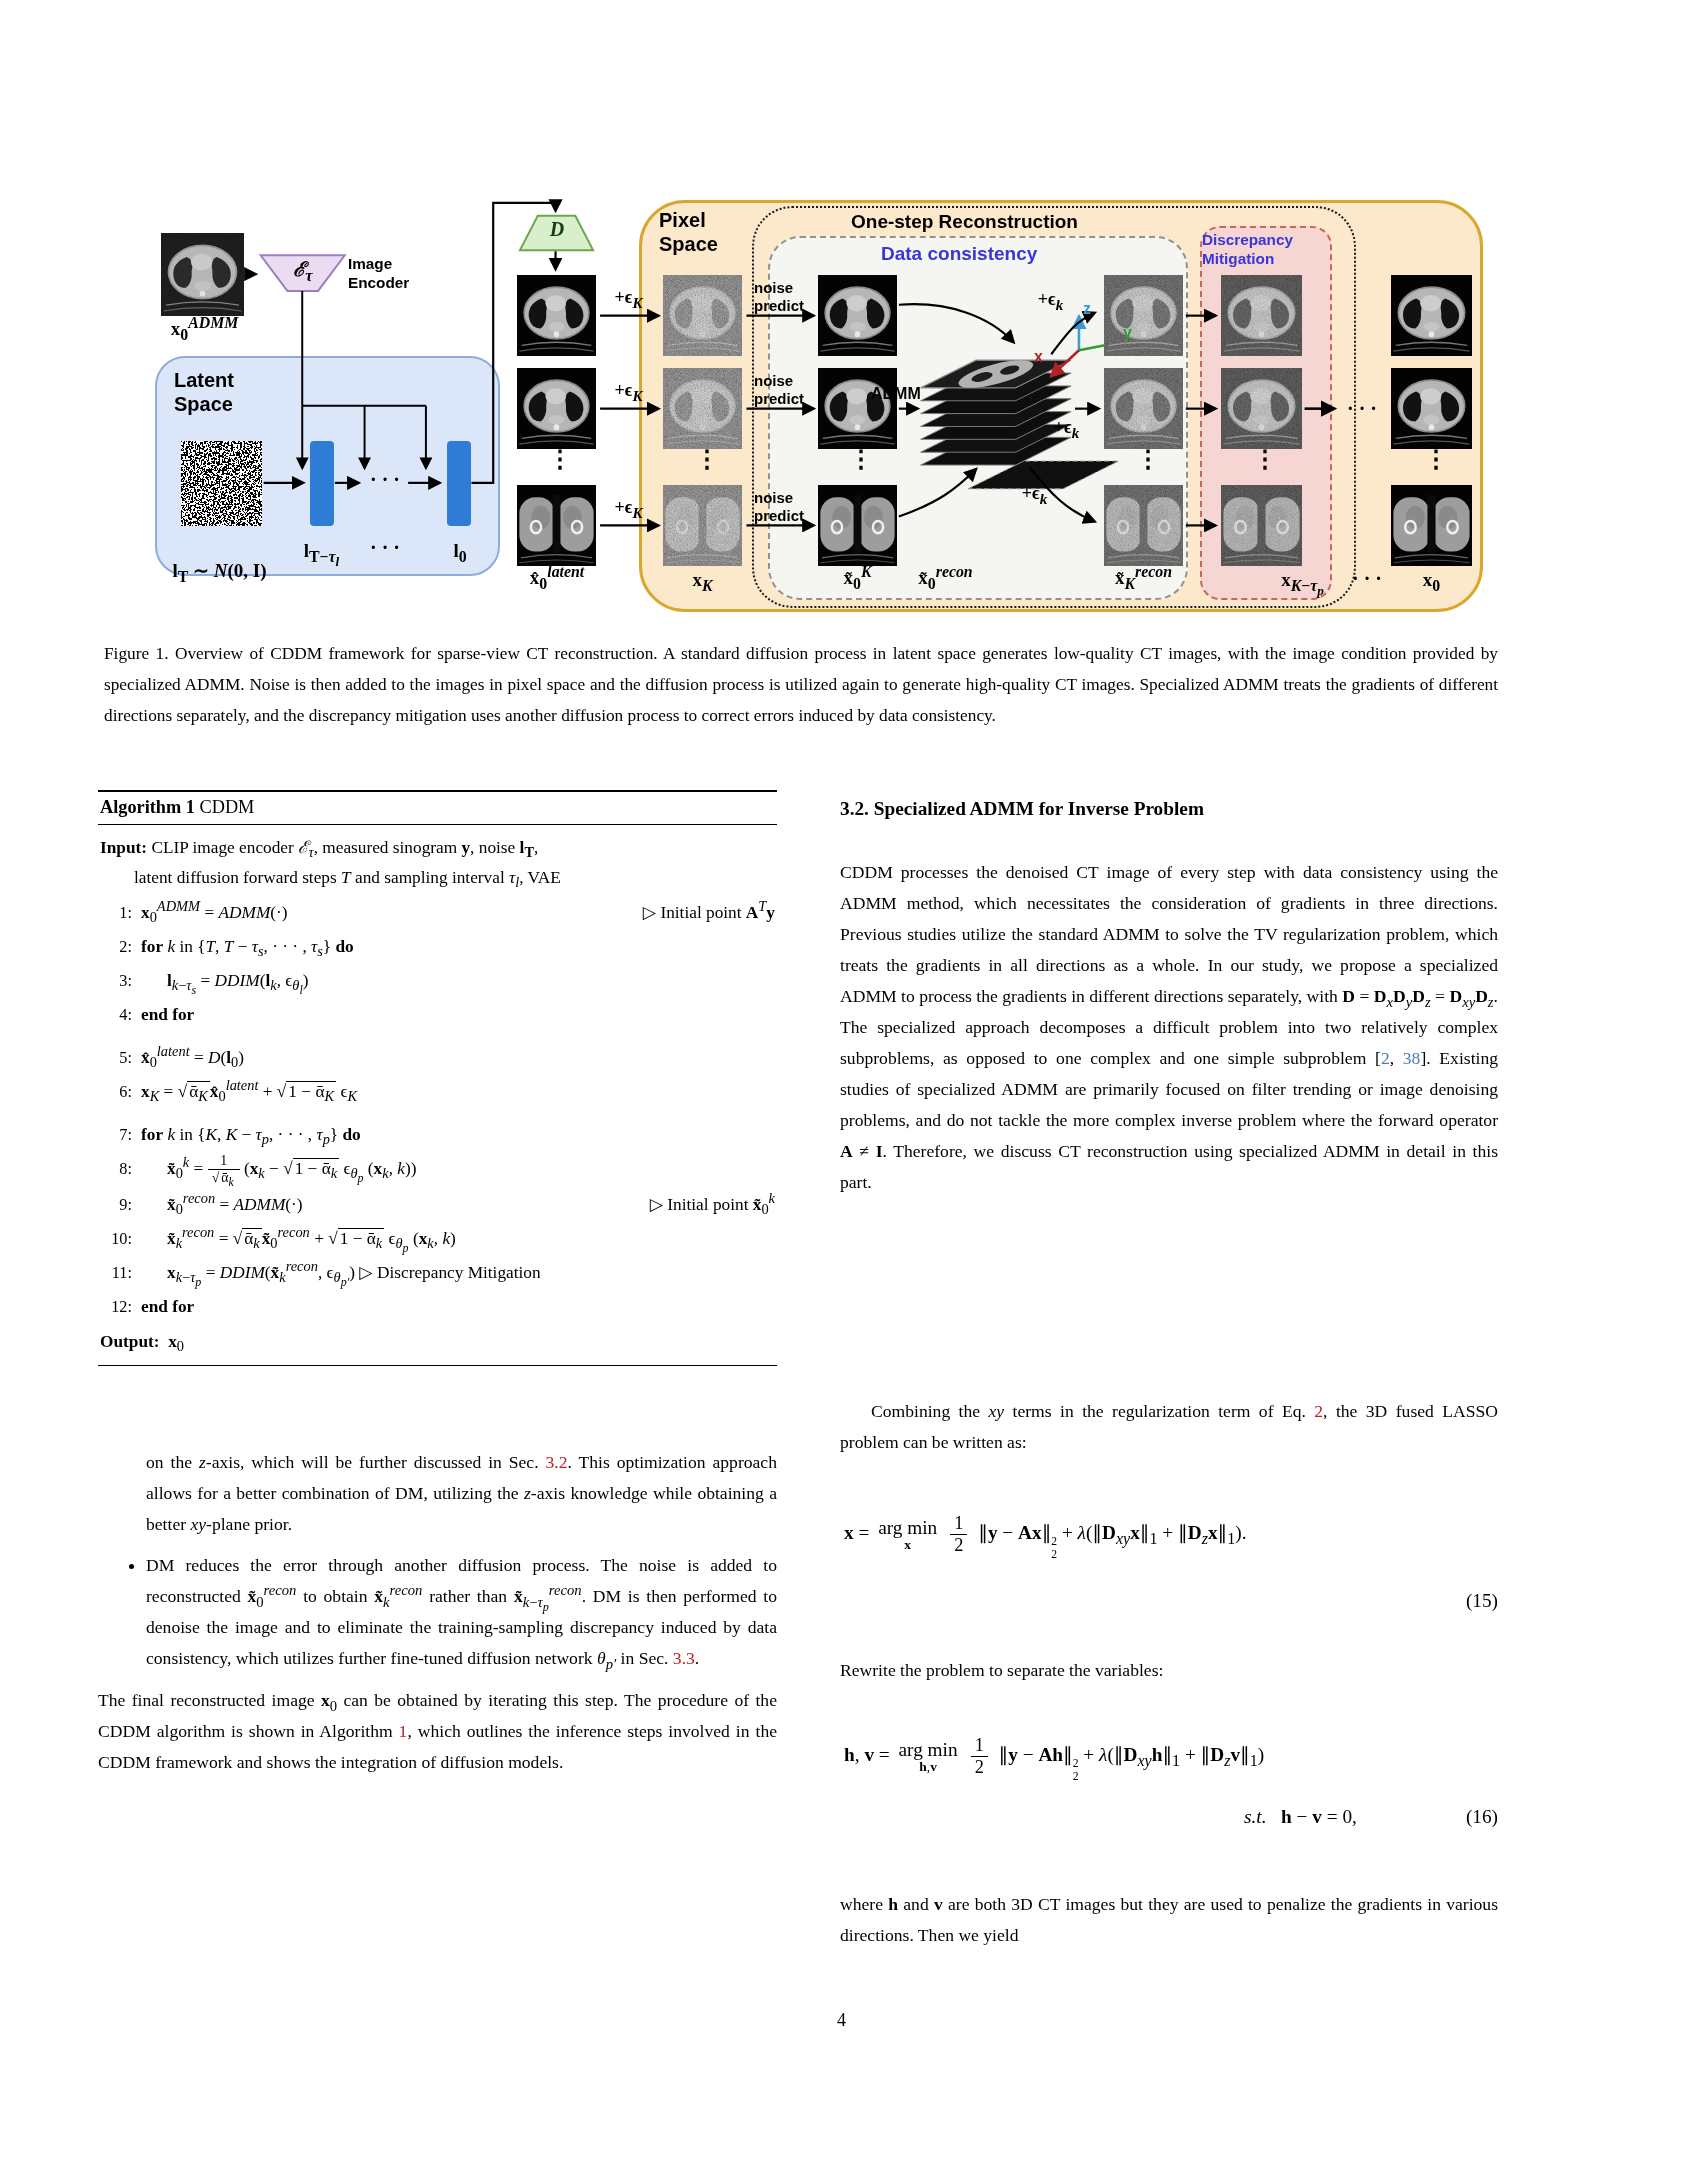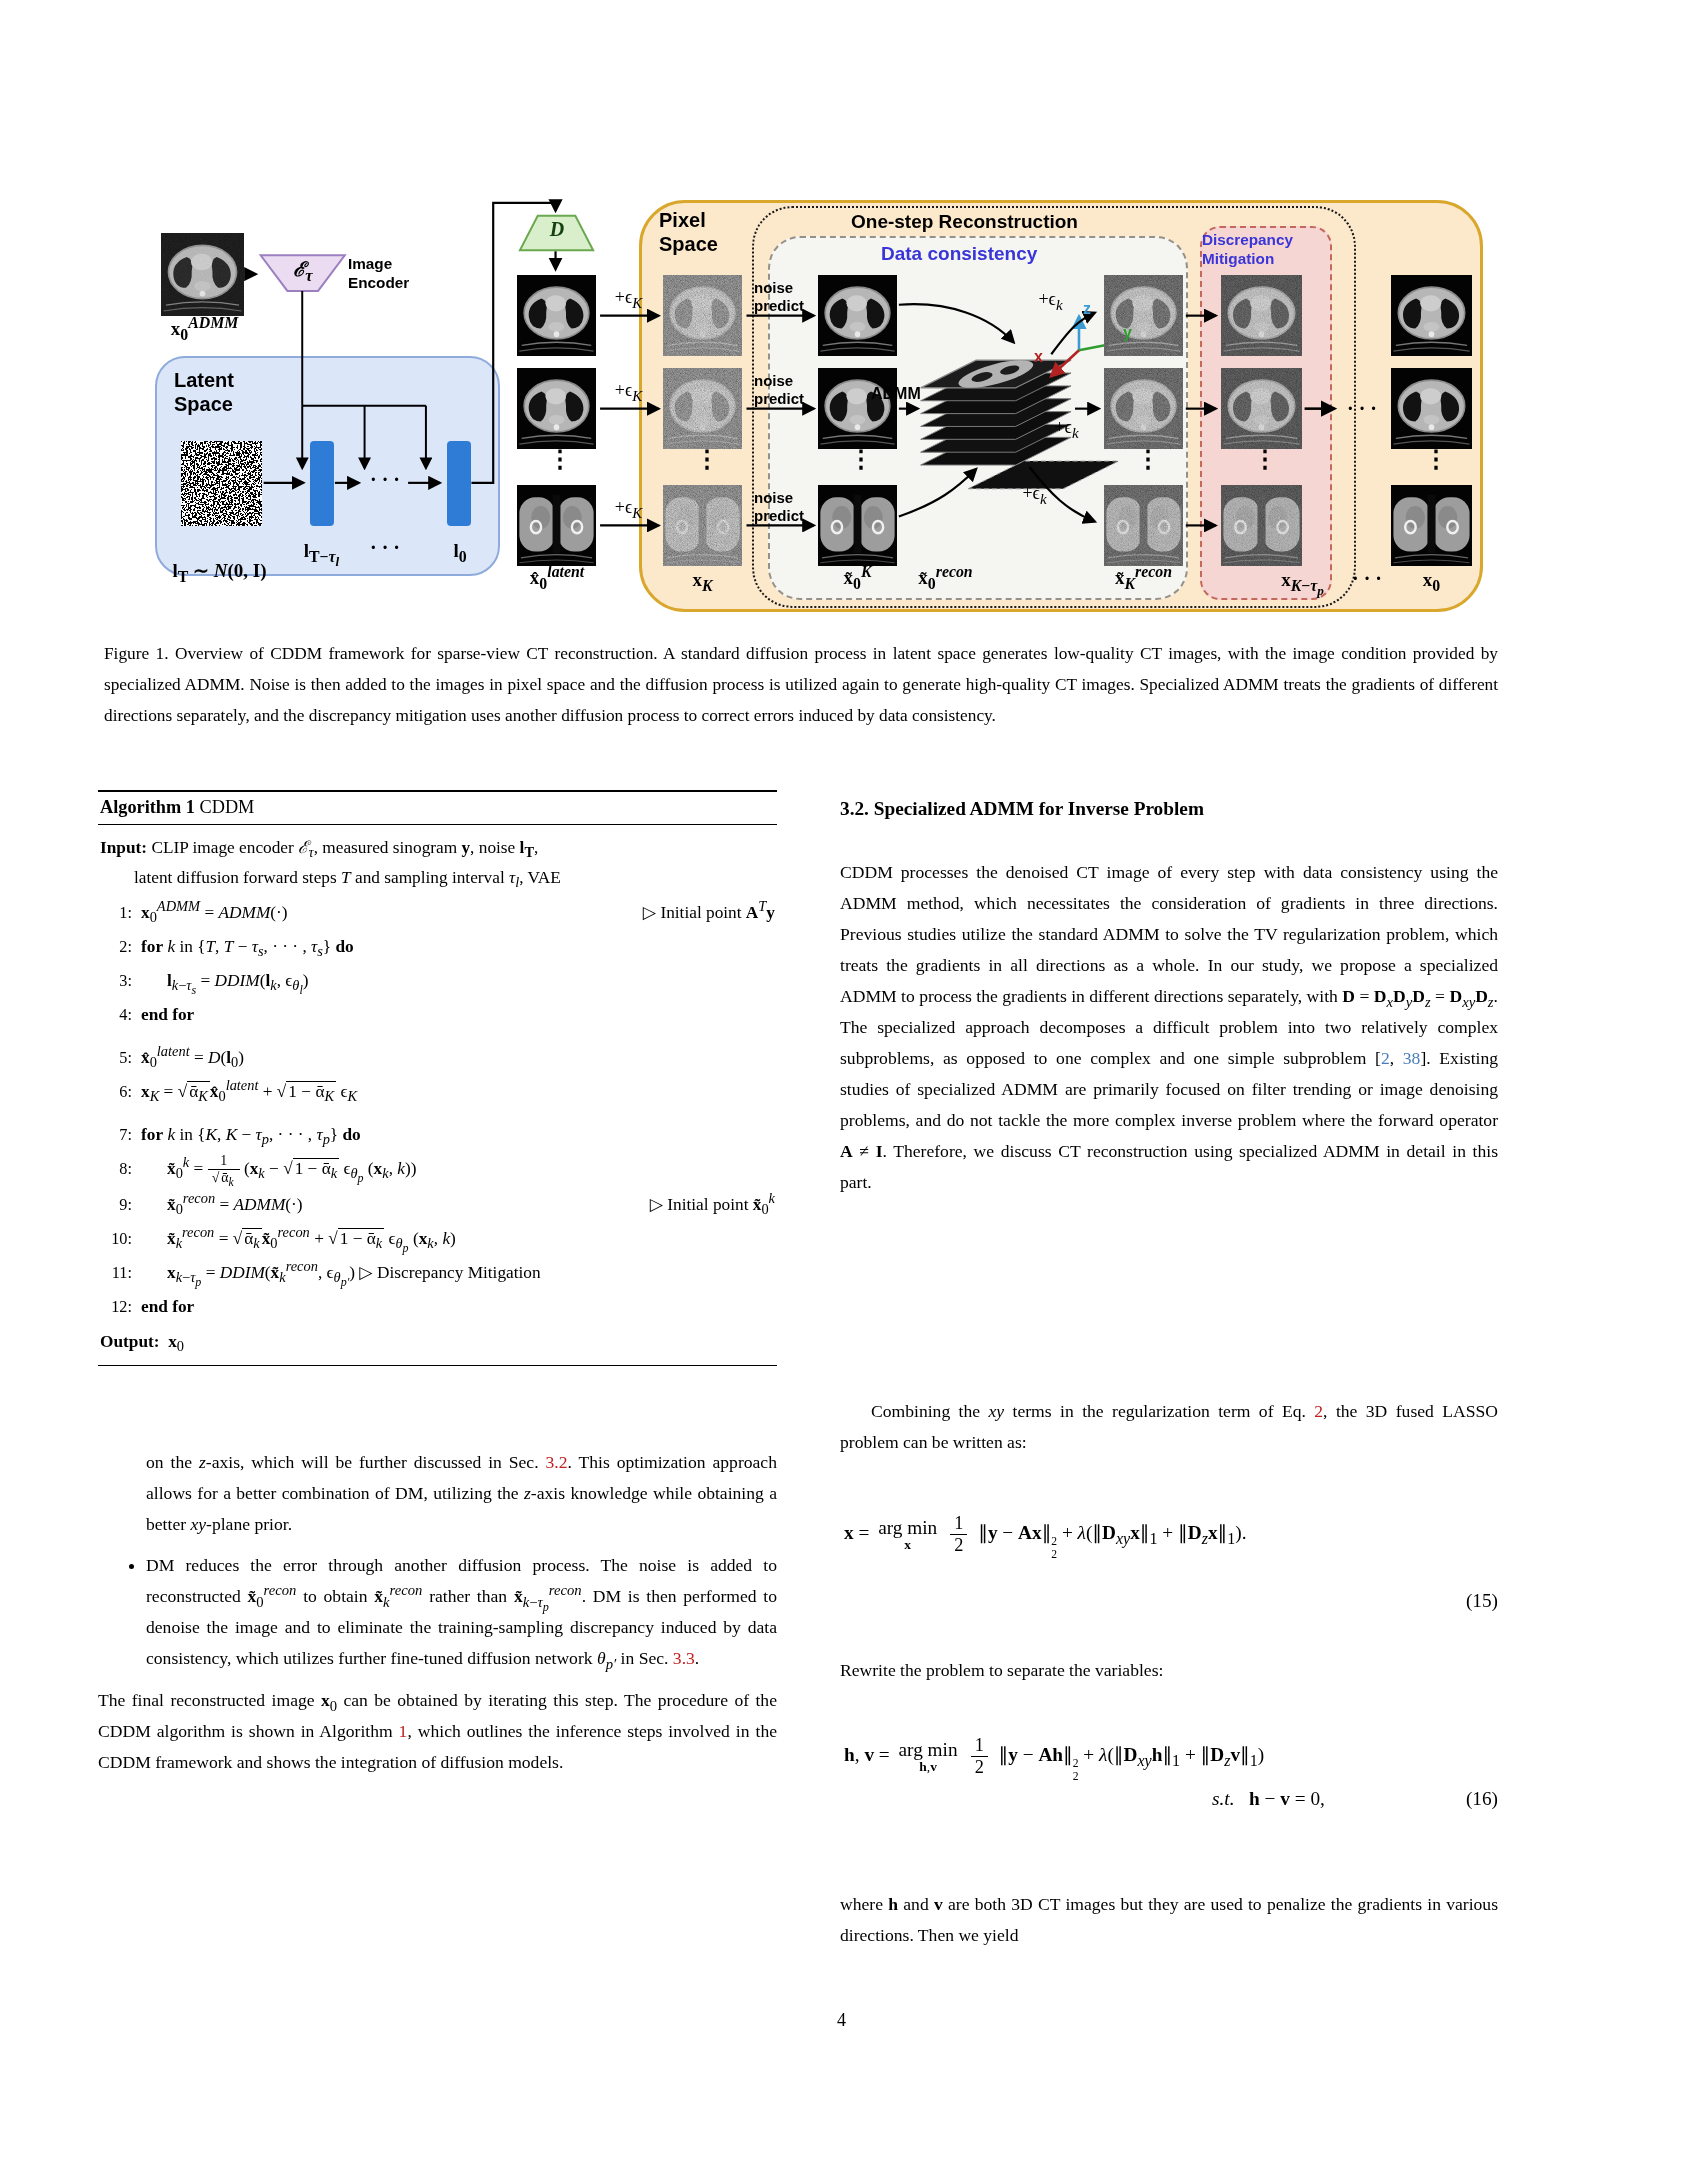--- a/index.html
+++ b/index.html
@@ -12,21 +12,21 @@
   .latent-box{left:155px;top:356px;width:345px;height:220px;background:#dbe6f8;border:2.5px solid #8fabdc;border-radius:30px;}
   .orange-box{left:639px;top:200px;width:844px;height:412px;background:#fce8cb;border:3px solid #d8a72c;border-radius:46px;}
   .onestep-box{left:752px;top:206px;width:604px;height:402px;border:2.5px dotted #1a1a1a;border-radius:40px;}
   .dc-box{left:768px;top:236px;width:420px;height:364px;background:#f5f5f2;border:2px dashed #979086;border-radius:32px;}
   .dm-box{left:1200px;top:226px;width:132px;height:374px;background:#f6d6d3;border:2px dashed #c4685e;border-radius:20px;}
   .bar{position:absolute;width:24px;height:85px;background:#2e7cd6;border-radius:4px;}
   svg.th{position:absolute;}
   .flab{position:absolute;font-family:"Liberation Serif",serif;font-weight:bold;font-size:19px;text-align:center;line-height:1.05;}
   .flab i{font-weight:bold;}
   .slab{position:absolute;font-family:"Liberation Sans",sans-serif;font-weight:bold;text-align:left;line-height:1.22;}
-  .eps{position:absolute;font-family:"Liberation Serif",serif;font-size:18px;font-weight:normal;text-align:center;}
+  .eps{position:absolute;font-family:"Liberation Serif",serif;font-size:18px;font-weight:bold;text-align:center;}
   .vd{position:absolute;font-size:24px;font-weight:bold;line-height:1;}
   .blue-t{color:#3a35d8;}
   sub,sup{line-height:0;}
   
   .cap{position:absolute;left:104px;top:638px;width:1394px;font-size:17.3px;line-height:31px;text-align:justify;}
   .colL{left:98px;width:679px;}
   .colR{left:840px;width:658px;}
   .body-t{position:absolute;font-size:17.6px;line-height:31px;text-align:justify;}
   .h2{position:absolute;font-size:19.3px;font-weight:bold;font-family:"Liberation Serif",serif;}
   .indent{text-indent:31px;}
@@ -420,21 +420,21 @@
     <div class="formula"><b>h</b>, <b>v</b> = <span class="am">
           <span>arg min</span>
           <span class="amu"><b>h</b>,<b>v</b></span>
         </span><span class="fr eqf">
           <span>1</span>
           <span class="rd2">2</span>
         </span> ∥<b>y</b> − <b>Ah</b>∥<span class="st">
           <span>2</span>
           <span>2</span>
         </span> + <i>λ</i>(∥<b>D</b><sub><i>xy</i></sub><b>h</b>∥<sub>1</sub> + ∥<b>D</b><sub><i>z</i></sub><b>v</b>∥<sub>1</sub>)</div>
-    <div class="eqrow2" style="margin-top:4px;gap:32px;">
+    <div class="eqrow2" style="margin-top:22px;">
       <span class="stp"><i>s.t.</i>&nbsp;&nbsp;&nbsp;<b>h</b> − <b>v</b> = 0,</span>
       <span>(16)</span>
     </div>
   </div>
 
   <div class="body-t colR" style="top:1889px;">where <b>h</b> and <b>v</b> are both 3D CT images but they are used to penalize the gradients in various directions.  Then we yield</div>
 
   <div class="pageno">4</div>
 </div>
 

